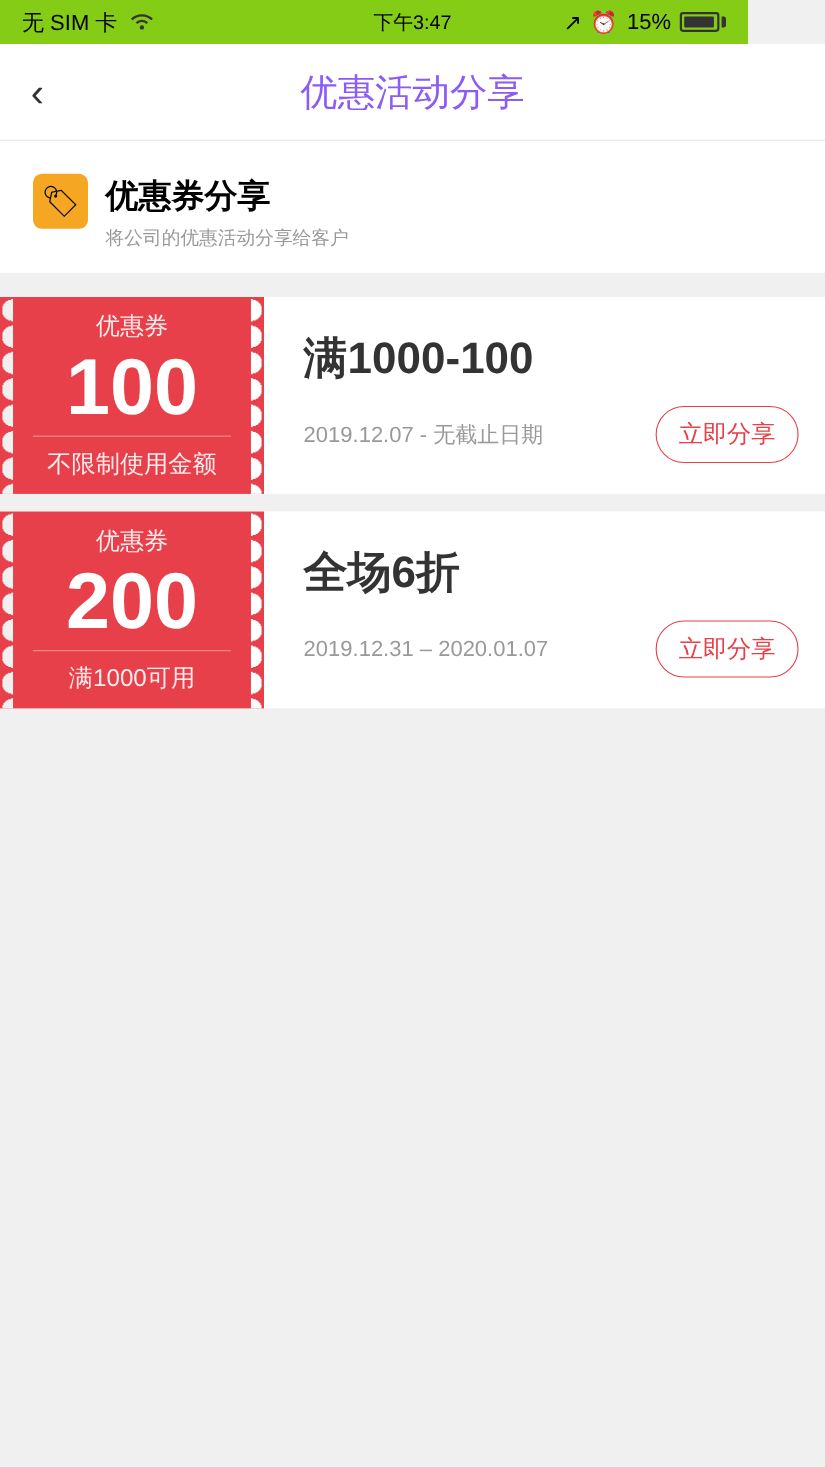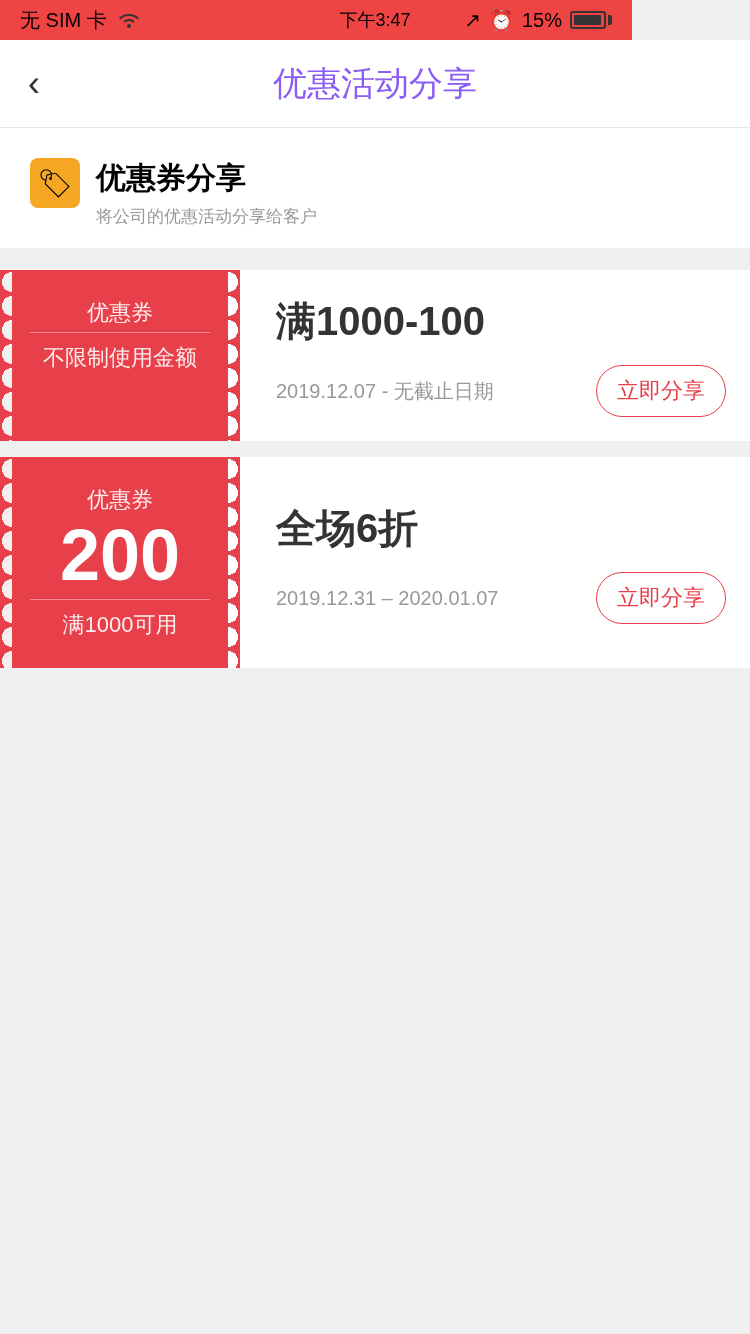--- a/index.html
+++ b/index.html
@@ -8,23 +8,23 @@
     body {
       width: 750px;
       min-height: 1334px;
       background: #f0f0f0;
       font-family: -apple-system, "PingFang SC", "Helvetica Neue", Arial, sans-serif;
       overflow-x: hidden;
     }
 
     
     .status-bar {
-      width: 632px;
+      width: 680px;
       height: 40px;
-      background: #ef4444;
+      background: #84cc16;
       display: flex;
       align-items: center;
       justify-content: space-between;
       padding: 0 20px;
       font-size: 22px;
       font-weight: 500;
     }
     .status-left {
       display: flex;
       align-items: center;
@@ -116,21 +116,22 @@
       min-height: 160px;
     }
 
     
     .coupon-left {
       width: 240px;
       background: #e8404a;
       display: flex;
       flex-direction: column;
       align-items: center;
-      padding: 28px 16px;
+      justify-content: center;
+      padding: 12px 16px;
       position: relative;
       flex-shrink: 0;
     }
 
     
     .coupon-left::after {
       content: '';
       position: absolute;
       right: -12px;
       top: 0;
@@ -291,20 +292,21 @@
     <h2>优惠券分享</h2>
     <p>将公司的优惠活动分享给客户</p>
   </div>
 </div>
 
 <div class="coupon-list">
 
   <div class="coupon-card">
     <div class="coupon-left">
       <span class="coupon-type">优惠券</span>
+      <span class="coupon-amount">100</span>
       <div class="coupon-divider"></div>
       <span class="coupon-condition">不限制使用金额</span>
     </div>
     <div class="coupon-right">
       <div class="coupon-title">满1000-100</div>
       <div class="coupon-meta">
         <span class="coupon-date">2019.12.07 - 无截止日期</span>
         <button class="share-btn">立即分享</button>
       </div>
     </div>

